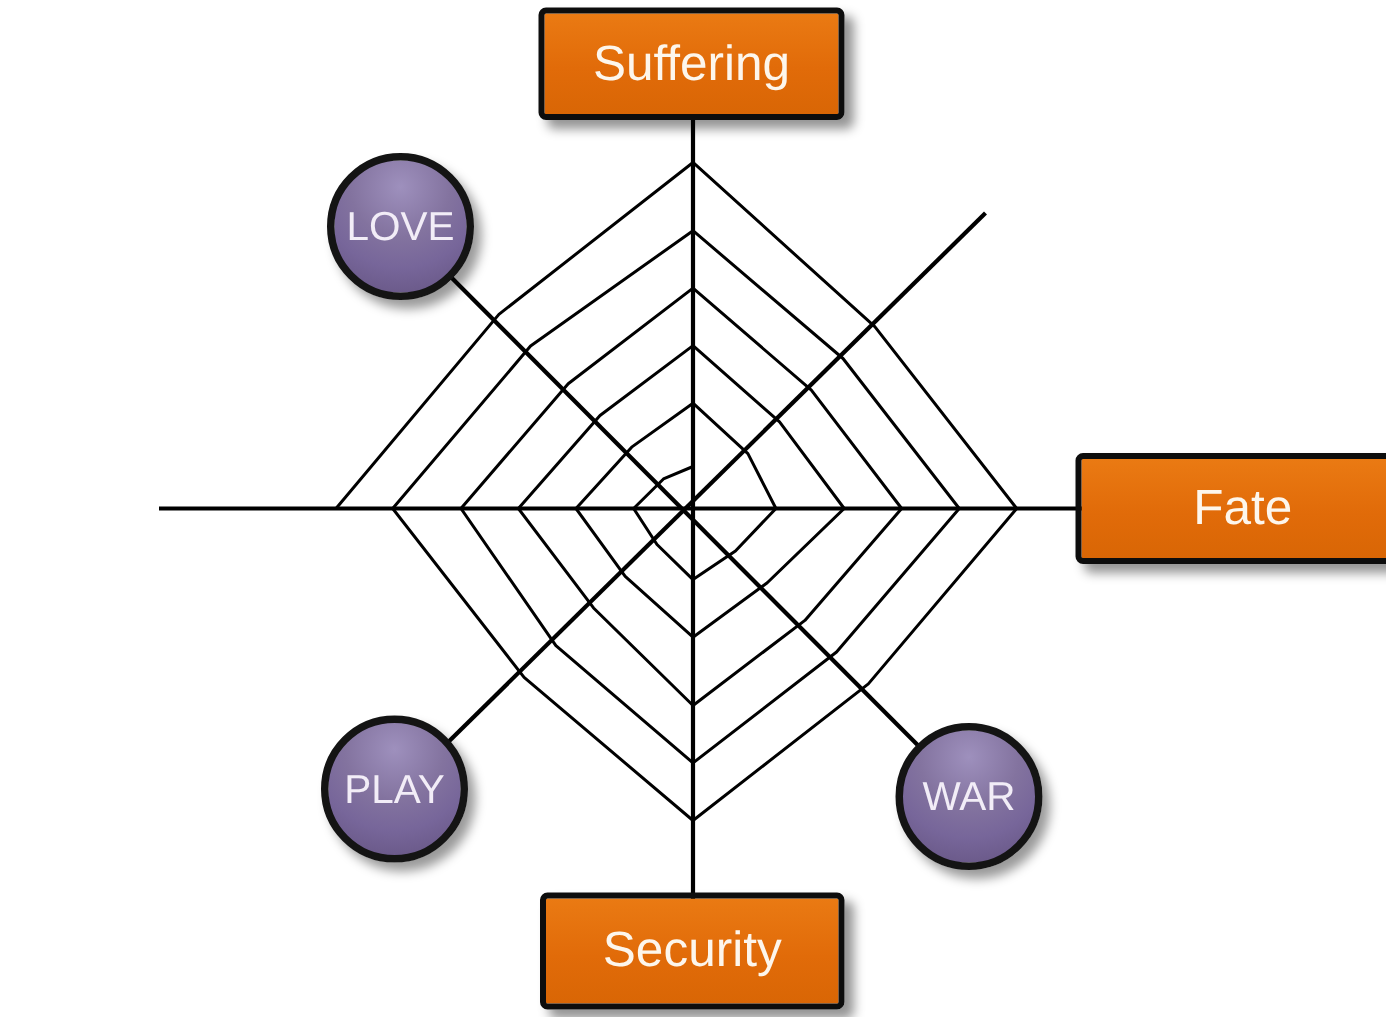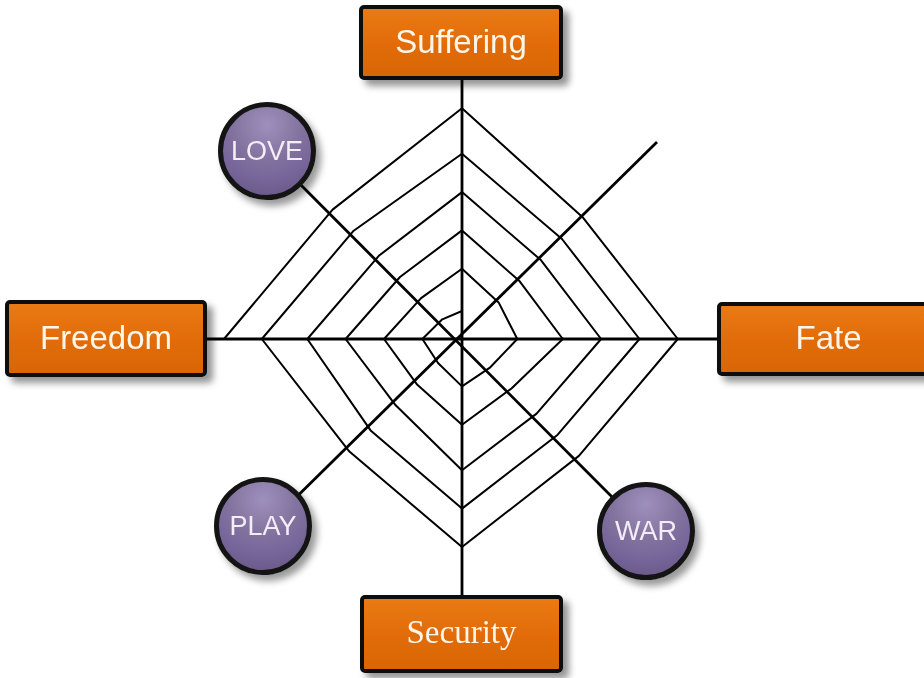--- a/index.html
+++ b/index.html
@@ -48,21 +48,21 @@
   }
   .node-circle .label {
     color: #f2edf7;
     font-size: 27px;
     line-height: 1;
   }
   
   #box-suffering { left: 359px; top: 5px;   width: 204px; height: 75px; }
   #box-freedom   { left: 5px;   top: 300px; width: 202px; height: 77px; }
   #box-fate      { left: 717px; top: 302px; width: 223px; height: 74px; }
-  #box-security  { left: 360px; top: 595px; width: 203px; height: 78px; font-family: Liberation Serif, serif; }
+  #box-security  { left: 360px; top: 595px; width: 203px; height: 78px; }
   #circle-love   { left: 218px; top: 102px; width: 98px;  height: 98px; align-items: center; }
   #circle-work   { left: 607px; top: 92px;  width: 100px; height: 100px; }
   #circle-play   { left: 214px; top: 477px; width: 98px;  height: 98px; }
   #circle-war    { left: 597px; top: 482px; width: 98px;  height: 98px; }
 </style>
 </head>
 <body>
 
 <div id="canvas">
 
@@ -74,23 +74,20 @@
         <line x1="462" y1="42" x2="462" y2="633" stroke="#000000" stroke-width="2.8"></line>
         <line x1="106" y1="339" x2="818" y2="339" stroke="#000000" stroke-width="2.8"></line>
         <line x1="267" y1="151" x2="646" y2="531" stroke="#000000" stroke-width="2.8"></line>
         <line x1="657" y1="142" x2="267" y2="526" stroke="#000000" stroke-width="2.8"></line>
       </g>
   </svg>
 
   <div class="node-box" id="box-suffering">
     <span class="label">Suffering</span>
   </div>
-  <div class="node-box" id="box-freedom">
-    <span class="label">Freedom</span>
-  </div>
   <div class="node-box" id="box-fate">
     <span class="label">Fate</span>
   </div>
   <div class="node-box" id="box-security">
     <span class="label">Security</span>
   </div>
 
   <div class="node-circle" id="circle-love">
     <span class="label">LOVE</span>
   </div>

